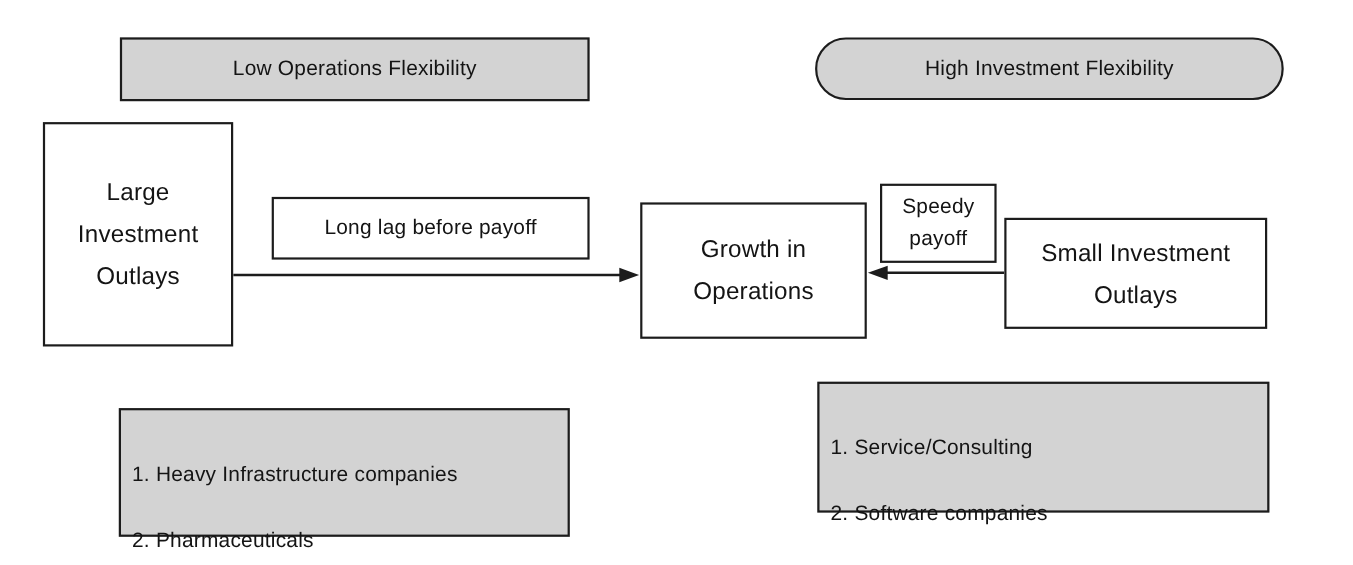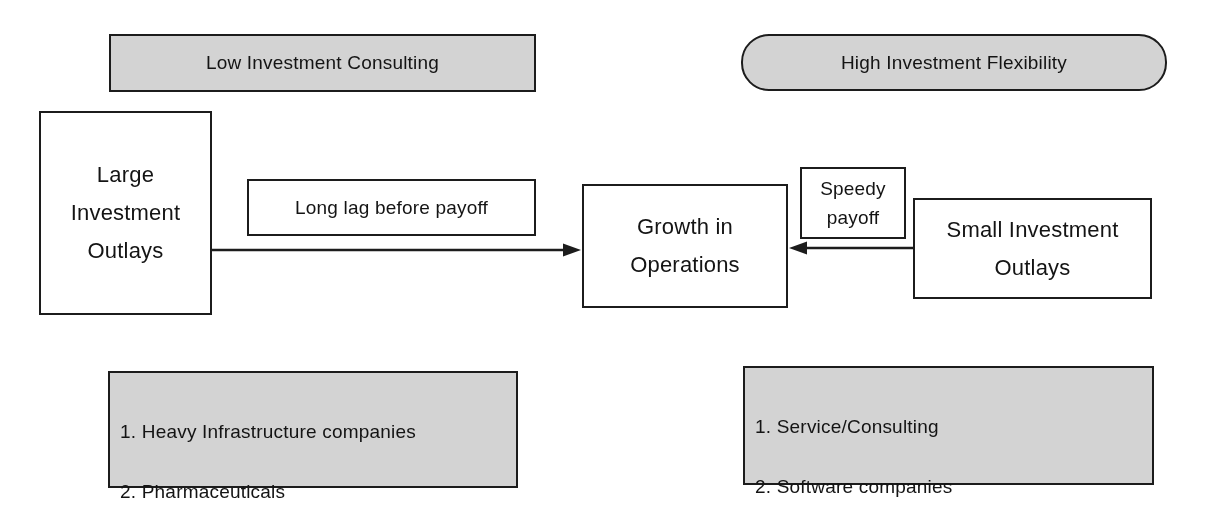--- a/index.html
+++ b/index.html
@@ -74,21 +74,21 @@
     <g>
       <line x1="212" y1="250" x2="566" y2="250" stroke="#1c1c1c" stroke-width="2.4"></line>
       <polygon points="581,250 563,243.5 563,256.5" fill="#1c1c1c"></polygon>
     </g>
     <g>
       <line x1="913" y1="248" x2="804" y2="248" stroke="#1c1c1c" stroke-width="2.4"></line>
       <polygon points="789,248 807,241.5 807,254.5" fill="#1c1c1c"></polygon>
     </g>
   </svg>
 
-  <div class="box gray top-label" style="left:109px; top:34px; width:427px; height:58px;">Low Investment Consulting</div>
+  <div class="box gray top-label" style="left:109px; top:34px; width:427px; height:58px;">Low Operations Flexibility</div>
 
   <div class="box gray top-label" style="left:741px; top:34px; width:426px; height:57px;border-radius:28px;">High Investment Flexibility</div>
 
   <div class="box node" style="left:39px; top:111px; width:173px; height:204px;">Large
 Investment
 Outlays</div>
 
   <div class="box node" style="left:582px; top:184px; width:206px; height:124px;">Growth in
 Operations</div>
 
@@ -99,19 +99,19 @@
 
   <div class="box speedy" style="left:800px; top:167px; width:106px; height:72px;">Speedy
 payoff</div>
 
   <div class="box gray list-box" style="left:108px; top:356px; width:410px; height:117px;">
     <div class="list-item">1. Heavy Infrastructure companies</div>
     <div class="list-item">2. Pharmaceuticals</div>
     
   </div>
 
-  <div class="box gray list-box" style="left:743px; top:351px; width:411px; height:119px;">
+  <div class="box gray list-box" style="left:743px; top:332px; width:411px; height:119px;">
     <div class="list-item">1. Service/Consulting</div>
     <div class="list-item">2. Software companies</div>
     
   </div>
 
 </div>
 
 </body></html>

